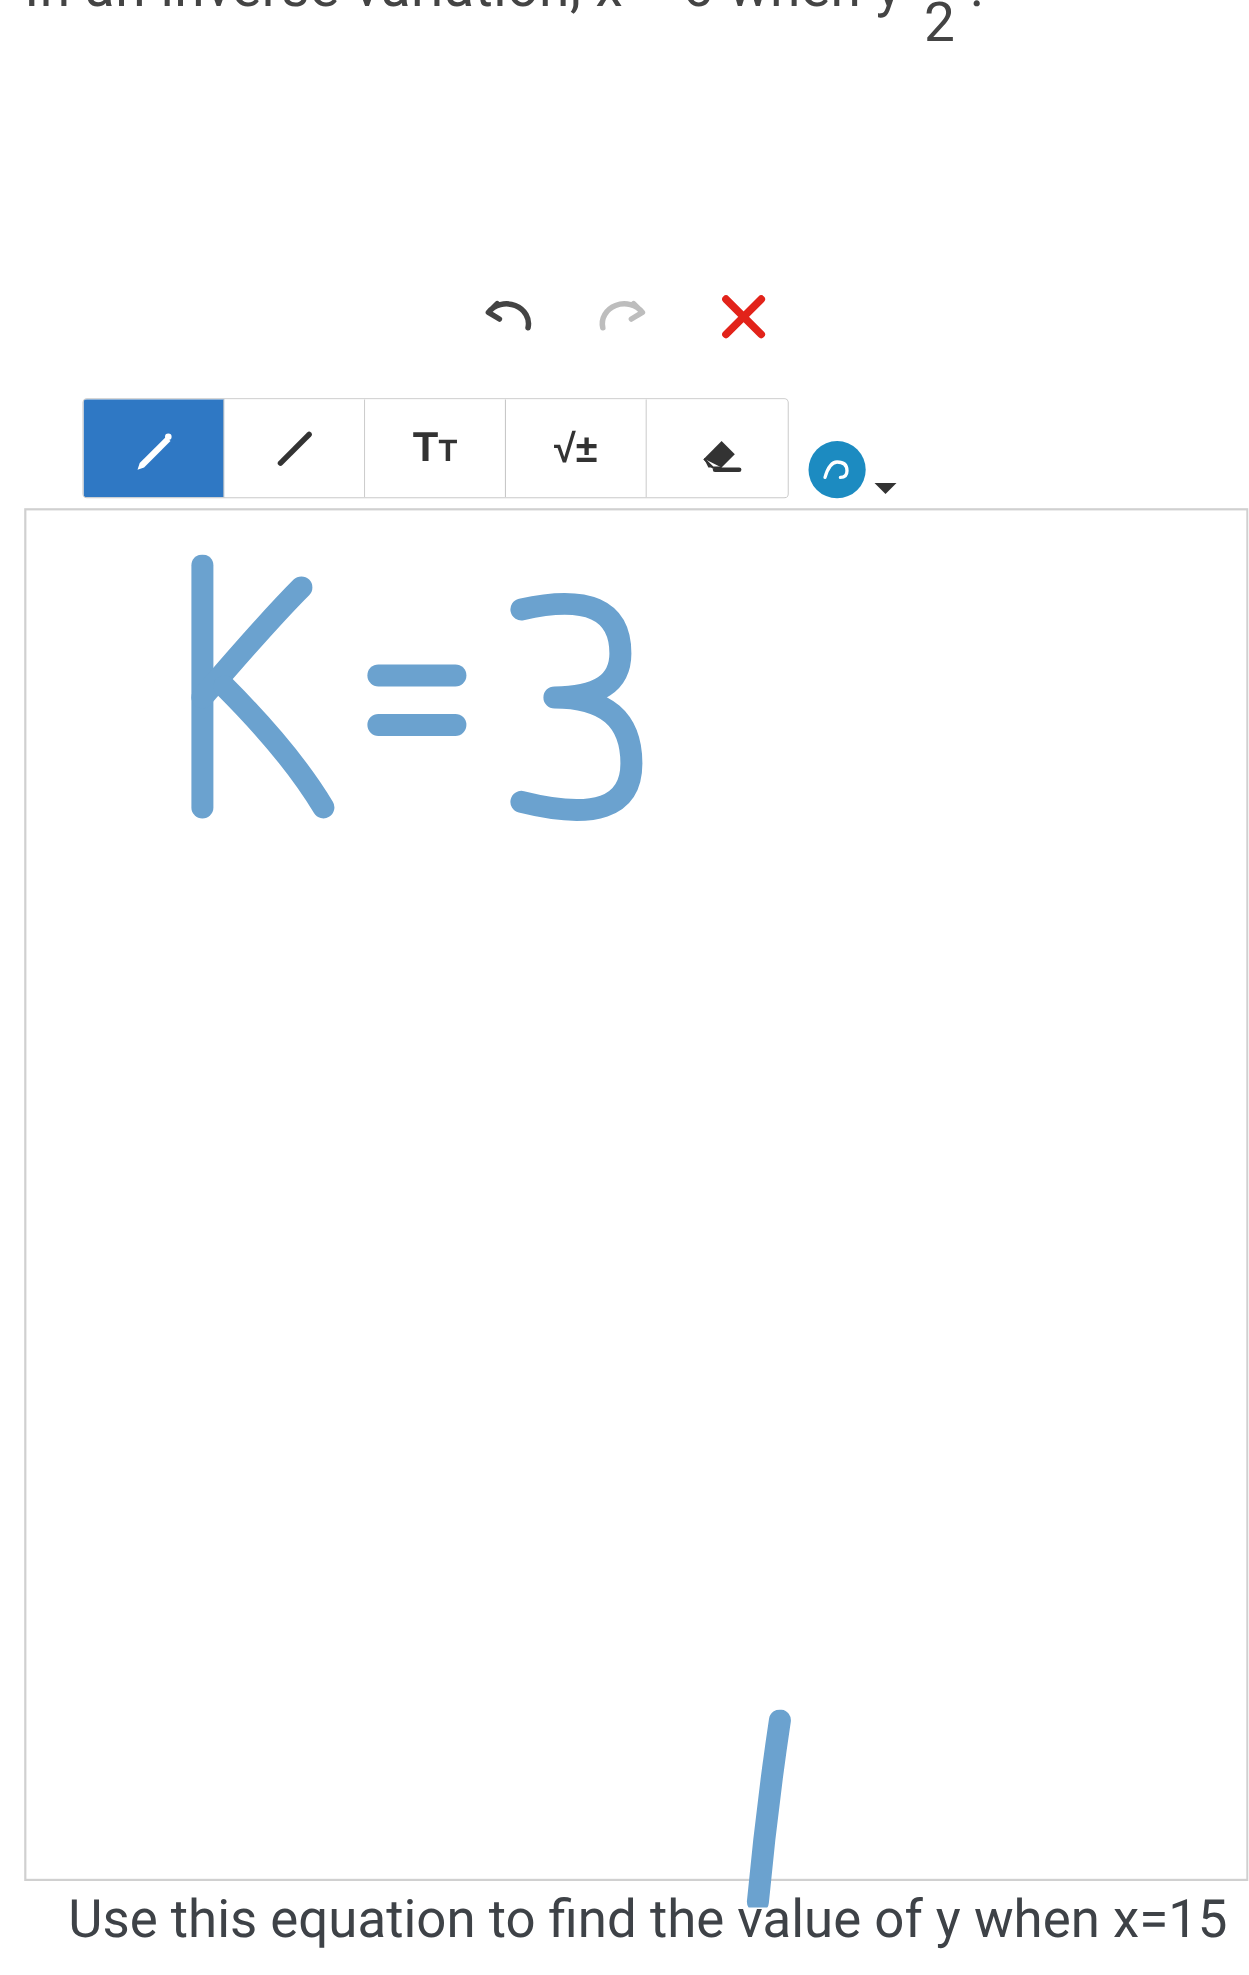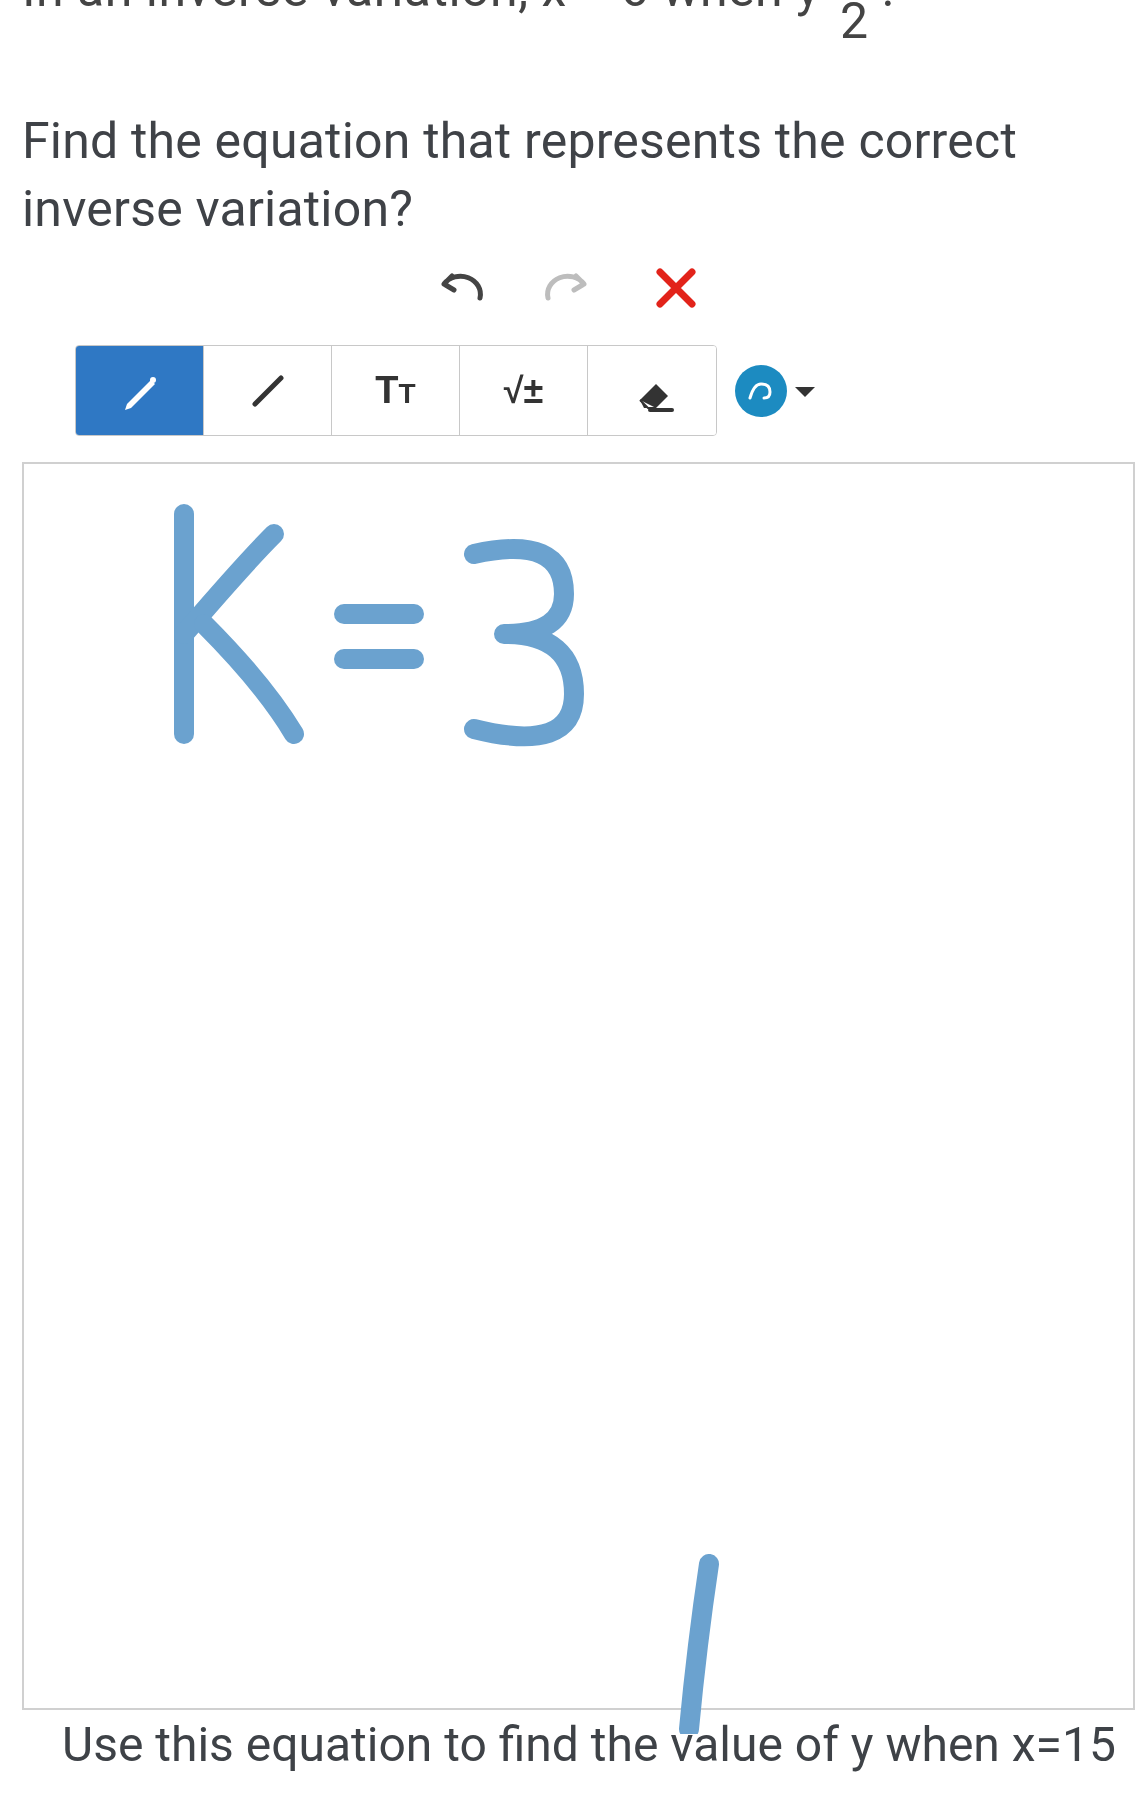--- a/index.html
+++ b/index.html
@@ -52,24 +52,24 @@
   }
   .undo-icon, .redo-icon, .clear-icon {
     width: 56px;
     height: 56px;
     display: flex;
     align-items: center;
     justify-content: center;
   }
   .toolbar {
     position: absolute;
-    top: 345px;
+    top: 362px;
     left: 75px;
     display: flex;
-    align-items: center;
+    align-items: flex-end;
   }
   .tool-group {
     display: flex;
     border: 1px solid #c8c8c8;
     border-radius: 4px;
     overflow: hidden;
   }
   .tool-btn {
     width: 128px;
     height: 89px;
@@ -138,21 +138,20 @@
 <body>
 
 <div class="page">
 
   <div class="cutoff-line">
     <span>In an inverse variation, x = 6 when y = </span>
     <span class="denom">2</span>
     <span>.</span>
   </div>
 
-  <div class="question-text">Find the equation that represents the correct inverse variation?</div>
 
   <div class="undo-redo-bar">
     <div class="undo-icon">
       <svg width="56" height="40" viewBox="0 0 56 40">
         <path d="M 48 30 A 20 18 0 0 0 12 16 M 12 16 L 20 8 M 12 16 L 22 22" fill="none" stroke="#444" stroke-width="5" stroke-linecap="round" stroke-linejoin="round"></path>
       </svg>
     </div>
     <div class="redo-icon">
       <svg width="56" height="40" viewBox="0 0 56 40">
         <path d="M 8 30 A 20 18 0 0 1 44 16 M 44 16 L 36 8 M 44 16 L 34 22" fill="none" stroke="#bdbdbd" stroke-width="5" stroke-linecap="round" stroke-linejoin="round"></path>

